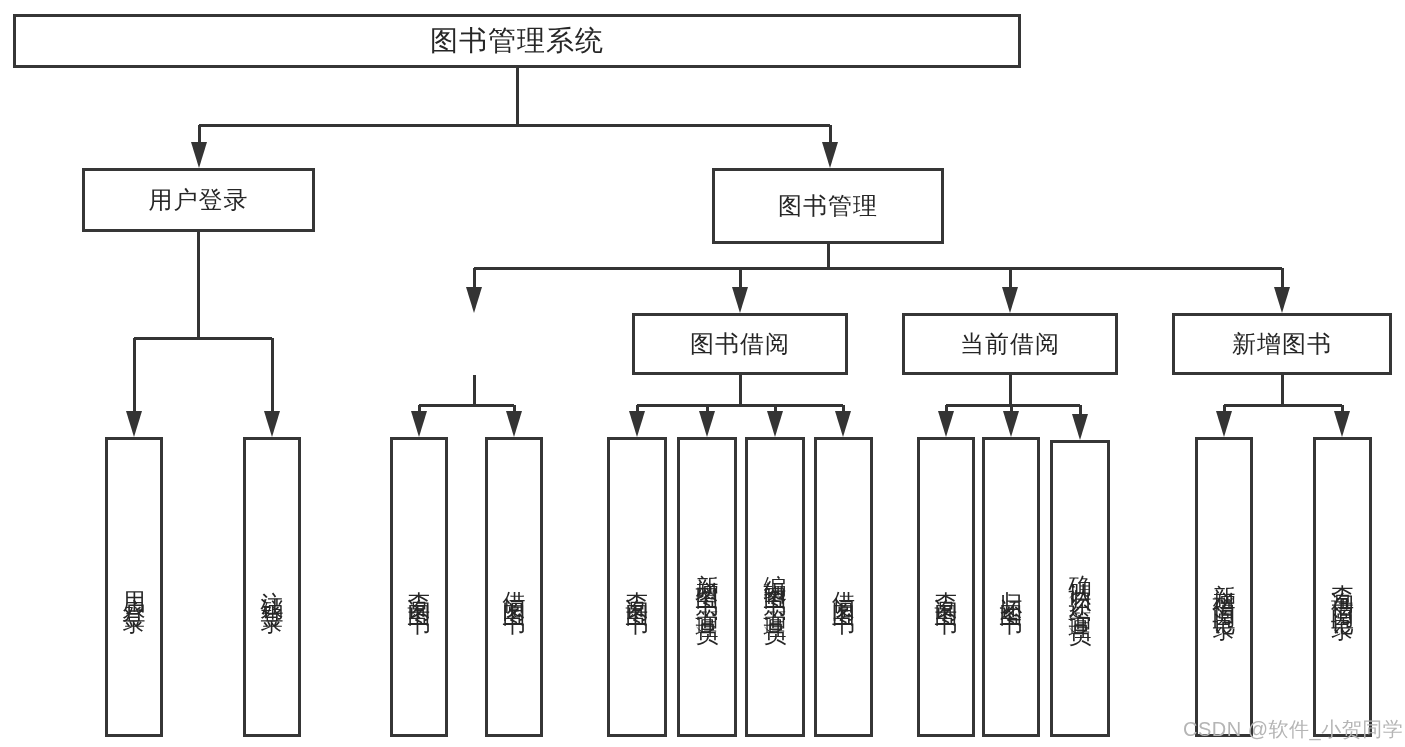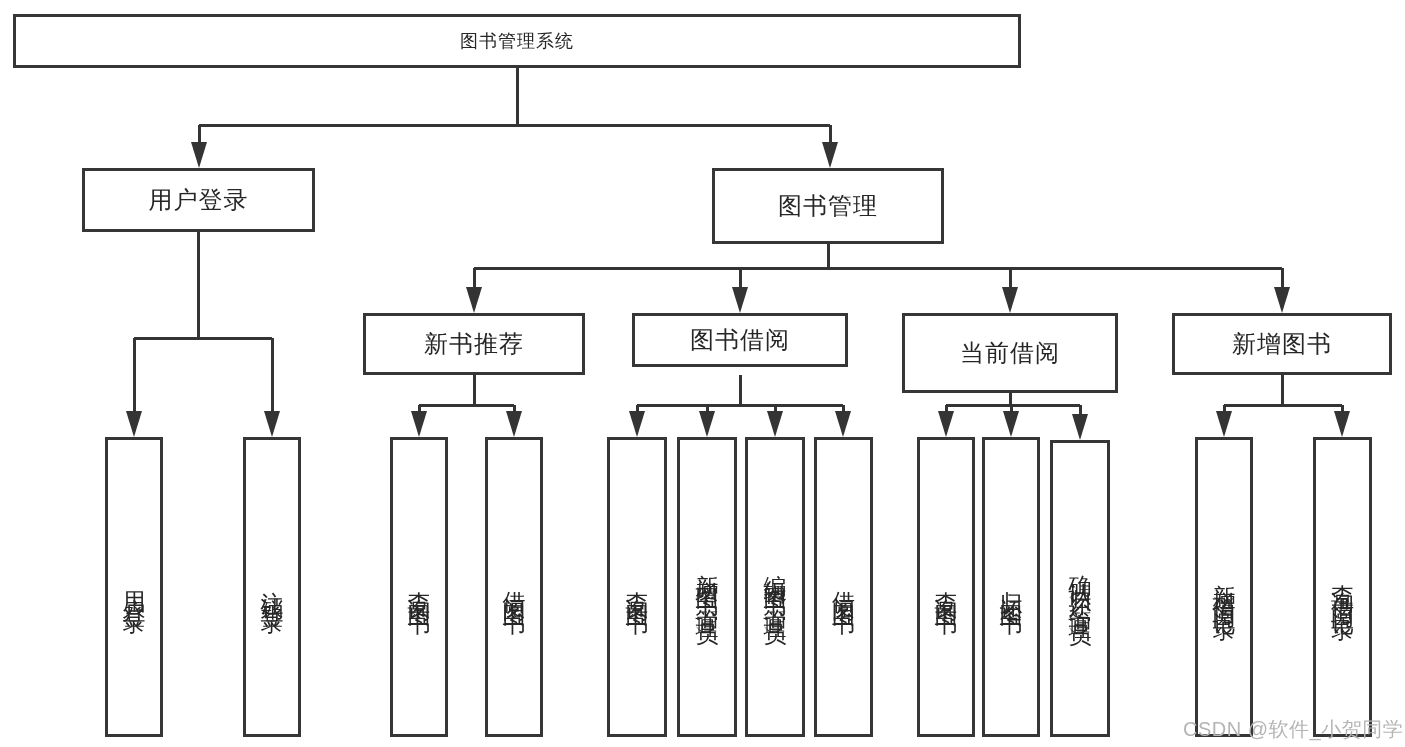--- a/index.html
+++ b/index.html
@@ -23,21 +23,21 @@
     align-items:center;
     justify-content:center;
     z-index:2;
   }
   .hlabel{
     font-size:24px;
     letter-spacing:1px;
     line-height:1;
     white-space:nowrap;
   }
-  .root .hlabel{font-size:18px;text-align:right;}
+  .root .hlabel{font-size:28px;text-align:right;}
   .vlabel{
     writing-mode:vertical-rl;
     text-orientation:mixed;
     font-size:23px;
     letter-spacing:7px;
     line-height:1;
     white-space:nowrap;
   }
   .watermark{
     position:absolute;
@@ -134,27 +134,24 @@
     <span class="hlabel">图书管理系统</span>
   </div>
 
   <div class="box" style="left:82px;top:168px;width:233px;height:64px">
     <span class="hlabel">用户登录</span>
   </div>
   <div class="box" style="left:712px;top:168px;width:232px;height:76px">
     <span class="hlabel">图书管理</span>
   </div>
 
-  <div class="box" style="left:363px;top:313px;width:222px;height:62px">
-    <span class="hlabel">新书推荐</span>
-  </div>
-  <div class="box" style="left:632px;top:313px;width:216px;height:54px">
+  <div class="box" style="left:632px;top:313px;width:216px;height:62px">
     <span class="hlabel">图书借阅</span>
   </div>
-  <div class="box" style="left:902px;top:313px;width:216px;height:80px">
+  <div class="box" style="left:902px;top:313px;width:216px;height:62px">
     <span class="hlabel">当前借阅</span>
   </div>
   <div class="box" style="left:1172px;top:313px;width:220px;height:62px">
     <span class="hlabel">新增图书</span>
   </div>
 
   <div class="box" style="left:105px;top:437px;width:58px;height:300px">
     <span class="vlabel">用户登录</span>
   </div>
   <div class="box" style="left:243px;top:437px;width:58px;height:300px">

